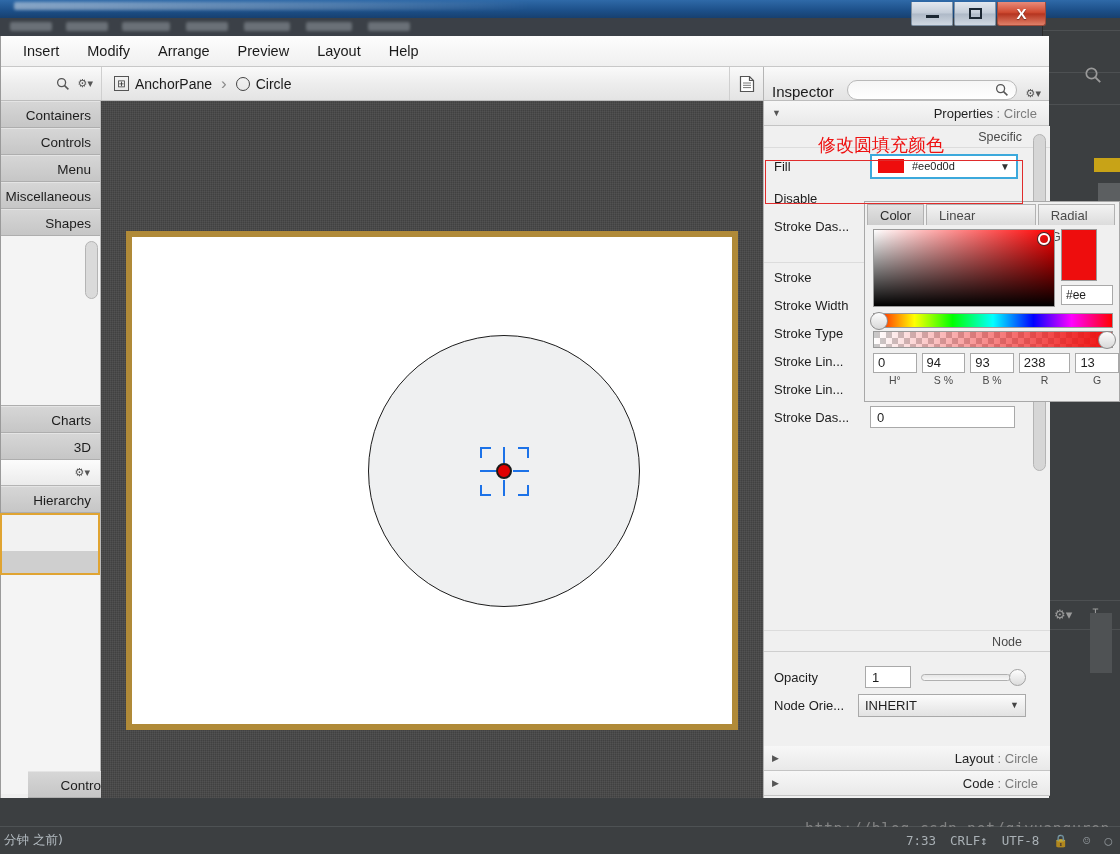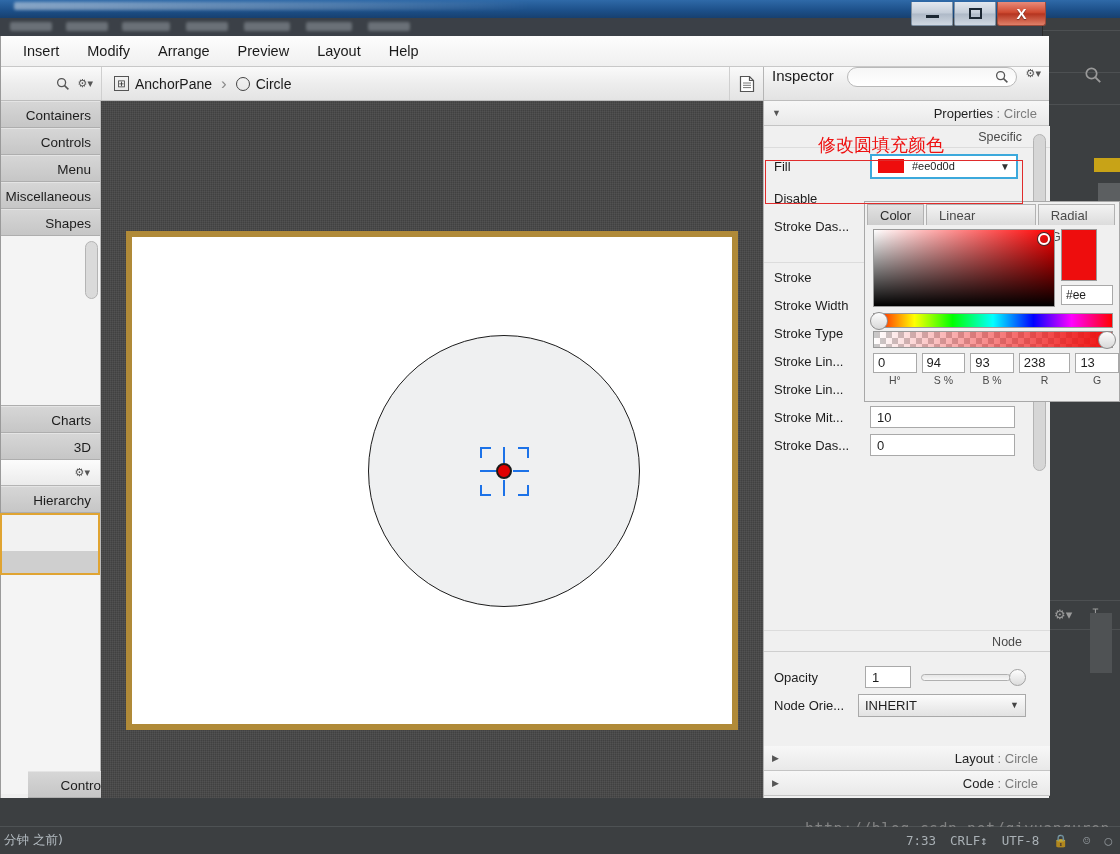--- a/index.html
+++ b/index.html
@@ -104,21 +104,21 @@
   #big-circle { position:absolute; left:236px; top:98px; width:272px; height:272px;
      border-radius:50%; background:#eff0f1; border:1px solid #1c1c1c;}
   #center-handle { position:absolute; left:372px; top:234px; width:1px;height:1px;}
   .ch-dot { position:absolute; left:-8px; top:-8px; width:16px; height:16px; border-radius:50%;
      background:#e00000; border:2px solid #1a1a1a;}
   .ch-line { position:absolute; background:#1c72e8;}
 
   
   #inspector { position:absolute; left:762px; top:31px; width:286px; height:731px;
      background:#f0f0f0; border-left:1px solid #b5b5b5;}
-  #insp-header { height:34px; display:flex; align-items:flex-start; gap:9px; padding:0 8px;
+  #insp-header { height:34px; display:flex; align-items:flex-end; gap:9px; padding:0 8px;
      background:linear-gradient(180deg,#fafafa 0%,#ececec 55%,#e3e3e3 100%);
      border-bottom:1px solid #bdbdbd;}
   #insp-title{ font-size:15px; color:#1a1a1a; padding-right:4px;}
   #insp-search{ flex:1; height:20px; border:1px solid #b9b9b9; border-radius:10px;
      background:linear-gradient(180deg,#f6f6f6,#ffffff); display:flex; align-items:center;
      justify-content:flex-end; padding-right:7px;}
   #insp-gear{ font-size:11px; color:#555;}
   .section-bar { height:25px; display:flex; align-items:center; justify-content:space-between;
      padding:0 12px 0 8px; font-size:13px;
      background:linear-gradient(180deg,#f7f7f7,#e9e9e9); border-bottom:1px solid #c4c4c4;}
@@ -405,26 +405,20 @@
       <div class="prop-row">
         <span class="prop-label">Stroke Lin...</span>
         <span class="prop-ctl">
           <span class="combo" style="width:145px">
             <span>MITER</span>
             <span class="arr">▼</span>
           </span>
         </span>
       </div>
       <div class="prop-row">
-        <span class="prop-label">Stroke Mit...</span>
-        <span class="prop-ctl">
-          <span class="txtfield" style="display:block;width:145px">10</span>
-        </span>
-      </div>
-      <div class="prop-row">
         <span class="prop-label">Stroke Das...</span>
         <span class="prop-ctl">
           <span class="txtfield" style="display:block;width:145px">0</span>
         </span>
       </div>
 
       <div id="node-hdr">
         <div class="subhdr" style="border-top:1px solid #dcdcdc;border-bottom:1px solid #cfcfcf;">Node</div>
         <div style="height:11px"></div>
         <div class="prop-row">

